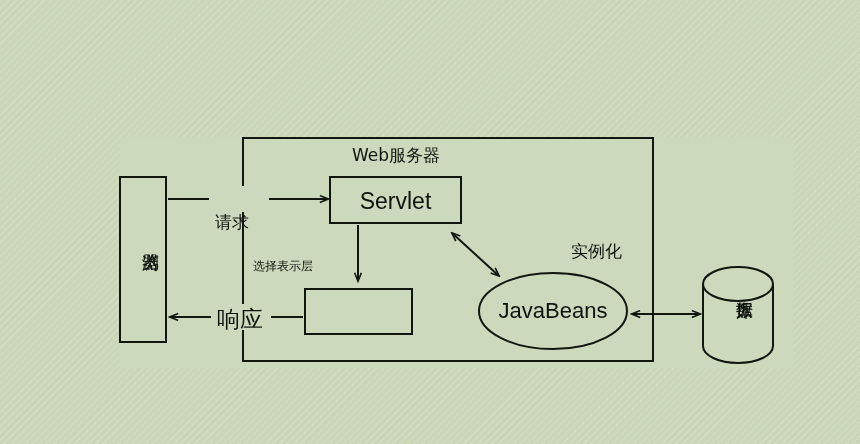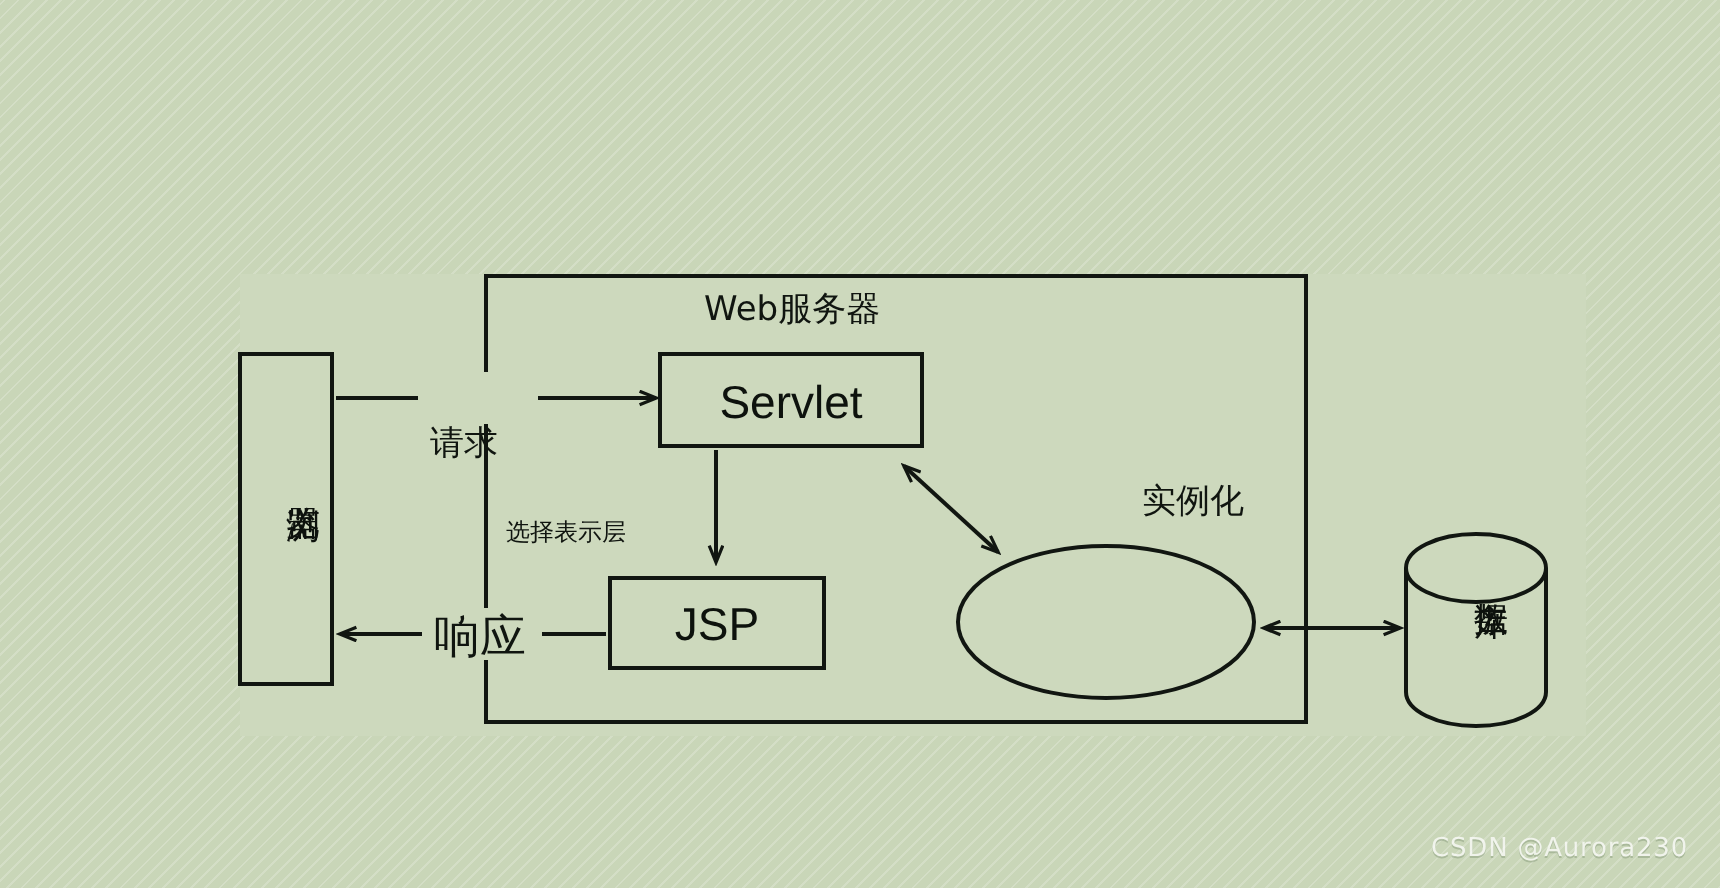--- a/index.html
+++ b/index.html
@@ -120,28 +120,27 @@
 
     <line x1="632" y1="314" x2="700" y2="314" stroke="#111611" stroke-width="2" marker-start="url(#arrowStart)" marker-end="url(#arrowEnd)"></line>
   </svg>
 
   <div class="lbl lbl-cn" style="left:352px; top:147px; font-size:17px;">Web服务器</div>
 
   <div class="vert-cn" style="left:126px; top:240px; width:34px; font-size:17px; writing-mode:vertical-rl; text-orientation:upright;">浏览器</div>
 
   <div class="node-label" style="left:330px; top:190px; width:131px; font-size:23px;">Servlet</div>
 
-  <div class="node-label" style="left:305px; top:301px; width:107px; font-size:23px;">JSP</div>
 
+  <div class="node-label" style="left:479px; top:300px; width:148px; font-size:22px;">JavaBeans</div>
 
   <div class="vert-cn" style="left:724px; top:288px; width:30px; font-size:17px; writing-mode:vertical-rl; text-orientation:upright;">数据库</div>
 
   <div class="lbl lbl-cn" style="left:215px; top:190px; font-size:17px;margin-top:24px;">请求</div>
 
   <div class="lbl lbl-cn" style="left:217px; top:308px; font-size:23px;">响应</div>
 
   <div class="lbl lbl-cn" style="left:253px; top:260px; font-size:12px;">选择表示层</div>
 
   <div class="lbl lbl-cn" style="left:530px; top:243px; font-size:17px;margin-left:41px;">实例化</div>
 
-  <div class="watermark">CSDN @Aurora230</div>
 
 </div>
 
 </body></html>

